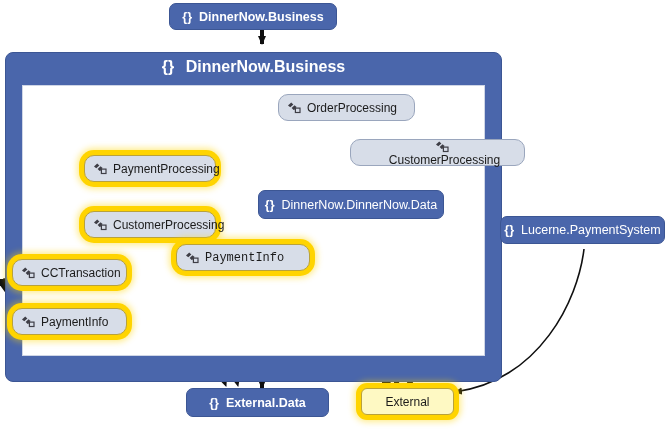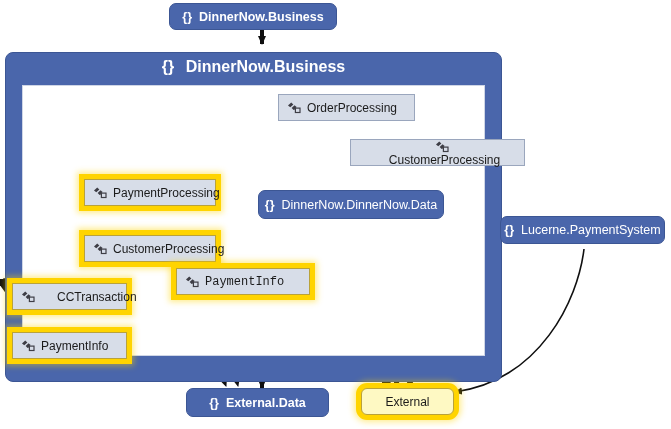--- a/index.html
+++ b/index.html
@@ -84,35 +84,34 @@
     background: #ffffff;
     border: 1px solid #cfd6e6;
   }
 
   
   .cls-node {
     position: absolute;
     box-sizing: border-box;
     background: #d7dde8;
     border: 1px solid #9aa6bd;
-    border-radius: 0;
+    border-radius: 10px;
     color: #1b1b1b;
     font-size: 12px;
     display: flex;
     align-items: center;
     padding-left: 8px;
     white-space: nowrap;
     z-index: 6;
   }
   .cls-node.hl {
     border: 1px solid #b9a23a;
     box-shadow:
       0 0 0 5px #ffd400,
       0 0 6px 7px rgba(255, 212, 0, 0.45);
-    margin-top: 24px;
   }
   .cls-node .lbl {
     margin-left: 6px;
   }
 
   
   .ext-node {
     position: absolute;
     box-sizing: border-box;
     background: #fef9c3;
@@ -307,21 +306,21 @@
       <svg viewBox="0 0 14 13" xmlns="http://www.w3.org/2000/svg">
         <path d="M1,4.6 L4.2,1.6 L6.4,3.4 L3.3,6.3 Z" fill="#3e3e46"></path>
         <path d="M4.6,7.1 L7.6,4.3 L9.6,6.0 L6.6,8.9 Z" fill="#3e3e46"></path>
         <rect x="8.4" y="7.1" width="4.6" height="4.4" fill="none" stroke="#3e3e46" stroke-width="1.2"></rect>
         <path d="M6.6,8.0 L8.4,8.0" stroke="#3e3e46" stroke-width="1.1"></path>
       </svg>
     </span>
     <span class="lbl">CustomerProcessing</span>
   </div>
 
-  <div class="cls-node hl" id="node-cc-transaction" style="left:12px; top:259px; width:115px; height:27px;gap:16px;">
+  <div class="cls-node hl" id="node-cc-transaction" style="left:12px; top:259px; width:115px; height:27px;">
     <span class="cls-icon">
       <svg viewBox="0 0 14 13" xmlns="http://www.w3.org/2000/svg">
         <path d="M1,4.6 L4.2,1.6 L6.4,3.4 L3.3,6.3 Z" fill="#3e3e46"></path>
         <path d="M4.6,7.1 L7.6,4.3 L9.6,6.0 L6.6,8.9 Z" fill="#3e3e46"></path>
         <rect x="8.4" y="7.1" width="4.6" height="4.4" fill="none" stroke="#3e3e46" stroke-width="1.2"></rect>
         <path d="M6.6,8.0 L8.4,8.0" stroke="#3e3e46" stroke-width="1.1"></path>
       </svg>
     </span>
     <span class="lbl">CCTransaction</span>
   </div>

